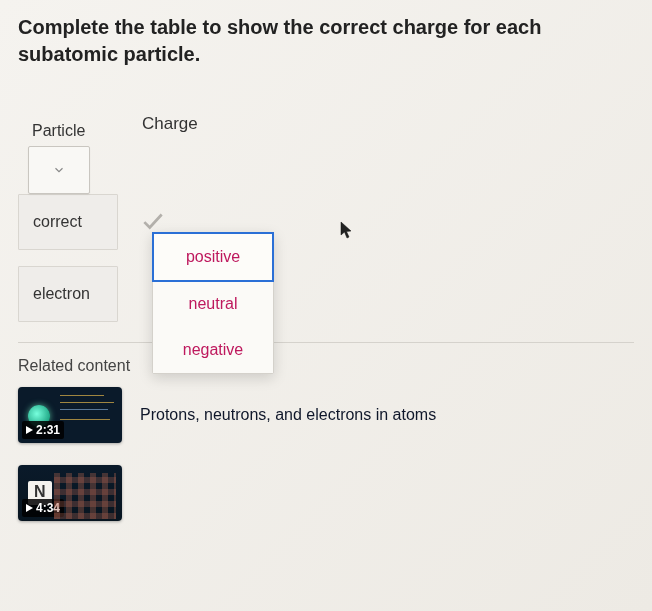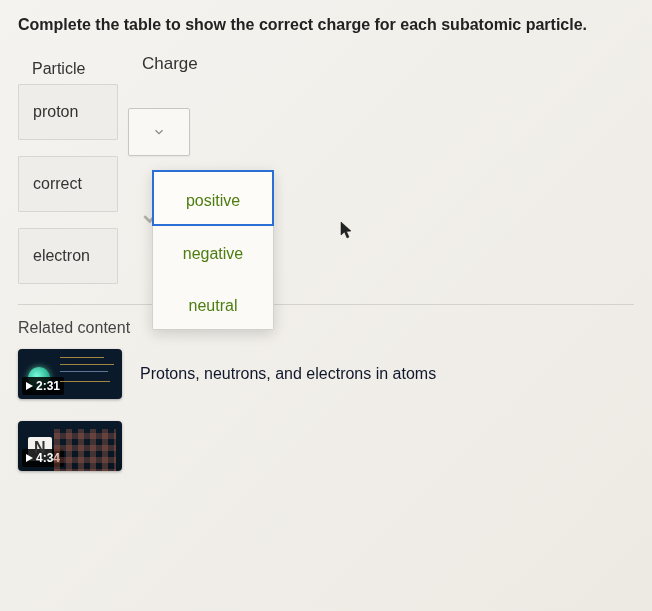--- a/index.html
+++ b/index.html
@@ -7,27 +7,27 @@
       font-family: -apple-system, BlinkMacSystemFont, "Segoe UI", Helvetica, Arial, sans-serif;
       background: linear-gradient(135deg, #f5f3ef 0%, #edeae4 100%);
       width: 652px;
       height: 611px;
       padding: 14px 18px;
       color: #222;
       position: relative;
       overflow: hidden;
     }
     .question {
-      font-size: 16px;
+      font-size: 20px;
       font-weight: 700;
       line-height: 1.35;
-      margin-bottom: 6px;
+      margin-bottom: 36px;
     }
     .table-wrap { position: relative; }
-    .row { display: flex; align-items: flex-end; }
+    .row { display: flex; align-items: flex-start; }
     .row-header .cell { font-weight: 400; padding: 10px 14px; color: #333; font-size: 17px; }
     .row-header .cell.particle { border: none; }
     .cell.particle {
       width: 100px;
       background: #efedea;
       border: 1px solid #d9d6d0;
       padding: 18px 14px;
       font-size: 16px;
       color: #333;
       margin-bottom: 16px;
@@ -56,39 +56,39 @@
       left: 134px;
       top: 128px;
       width: 122px;
       background: #fbfaf7;
       border: 1px solid #d4d1cb;
       box-shadow: 0 4px 14px rgba(0,0,0,0.15);
       z-index: 10;
       border-radius: 2px;
     }
     .dropdown-option {
-      padding: 20px 0 14px 0;
+      padding: 14px 0 14px 0;
       text-align: center;
       font-size: 16px;
-      color: #4d7c0f;
+      color: #be185d;
       background: #fbfaf7;
     }
     .dropdown-option.selected {
       border: 2px solid #2a6fd6;
       margin: -1px;
       position: relative;
       z-index: 2;
       background: #fdfcf9;
     }
     .divider { border: none; border-top: 1px solid #d5d2cc; margin: 4px 0 14px 0; }
     .related-heading { font-size: 16px; color: #444; margin-bottom: 12px; }
     .related-item { display: flex; align-items: center; gap: 18px; margin-bottom: 22px; }
     .thumb {
       width: 104px;
-      height: 50px;
+      height: 56px;
       background: #0a1a2a;
       border-radius: 4px;
       position: relative;
       flex-shrink: 0;
       overflow: hidden;
       box-shadow: 0 1px 3px rgba(0,0,0,0.3);
     }
     .thumb-badge {
       position: absolute;
       left: 4px;
@@ -172,21 +172,20 @@
 
 <div class="question">Complete the table to show the correct charge for each subatomic particle.</div>
 
 <div class="table-wrap">
   <div class="row row-header">
     <div class="cell particle">Particle</div>
     <div class="cell charge">Charge</div>
   </div>
 
   <div class="row">
-    <div class="cell particle">proton</div>
     <div class="cell charge">
       <div class="select-box">
         <span class="chevron">
           <svg viewBox="0 0 24 24">
               <polyline points="6 9 12 15 18 9"></polyline>
             </svg>
         </span>
       </div>
     </div>
   </div>
@@ -202,22 +201,22 @@
     </div>
   </div>
 
   <div class="row">
     <div class="cell particle">electron</div>
     <div class="cell charge"></div>
   </div>
 
   <div class="dropdown">
     <div class="dropdown-option selected">positive</div>
+    <div class="dropdown-option">neutral</div>
     <div class="dropdown-option">negative</div>
-    <div class="dropdown-option">neutral</div>
   </div>
 </div>
 
 <hr class="divider">
 
 <div class="related-heading">Related content</div>
 
 <div class="related-item">
   <div class="thumb thumb-art1">
     <div class="thumb-badge">

